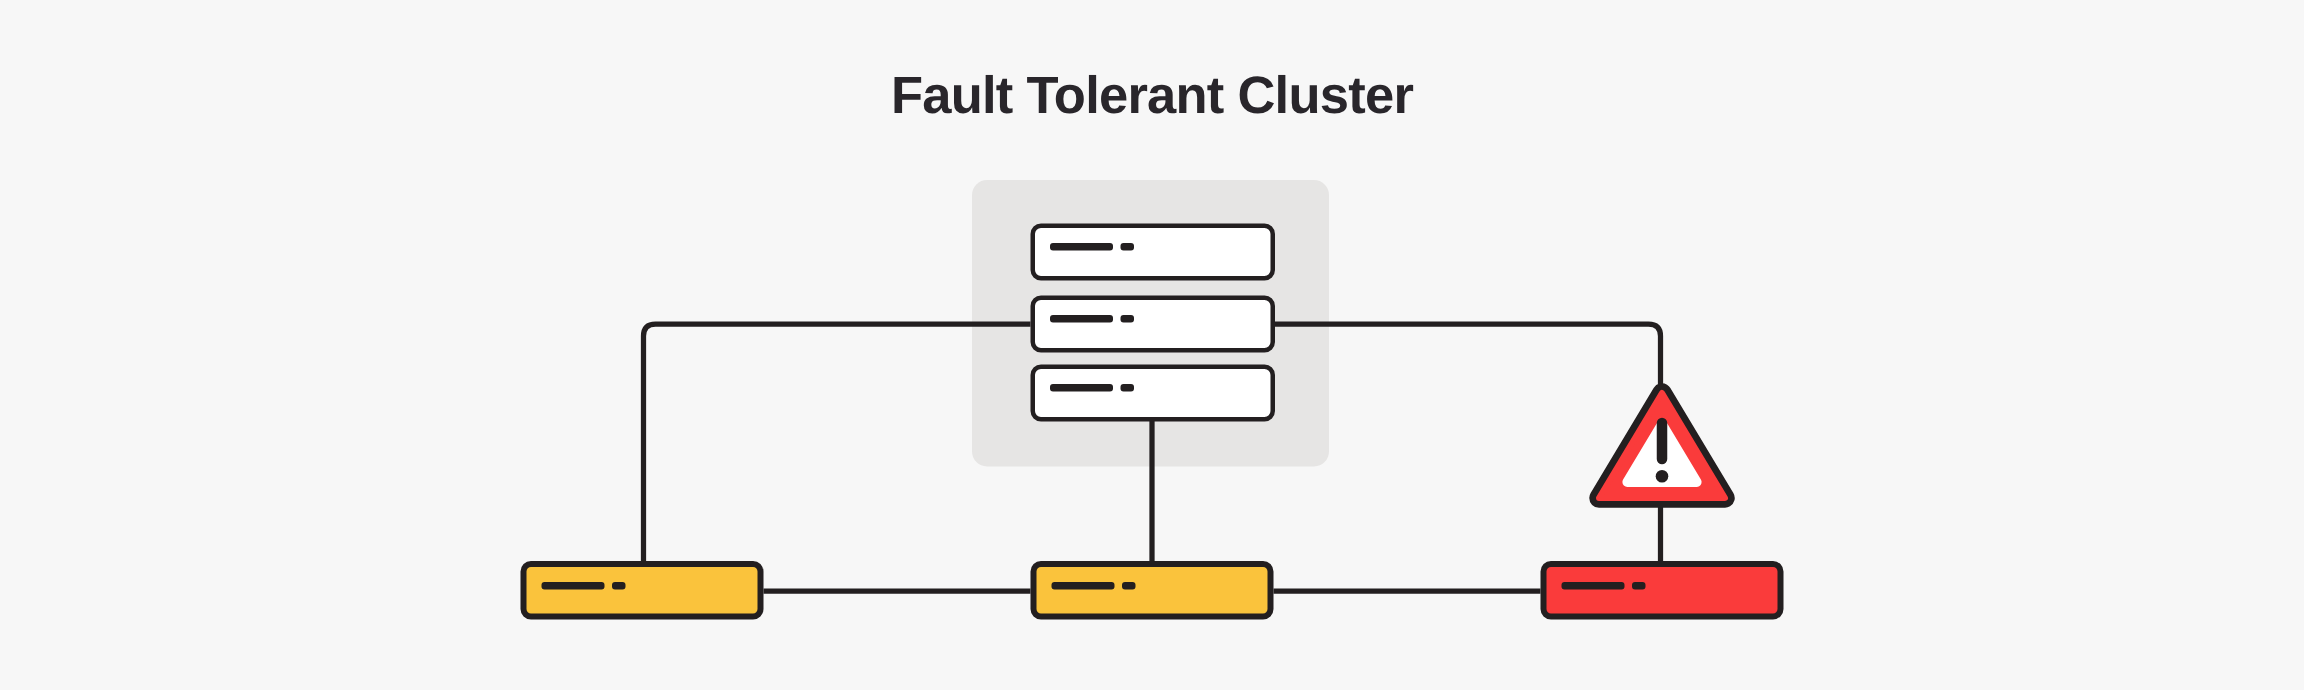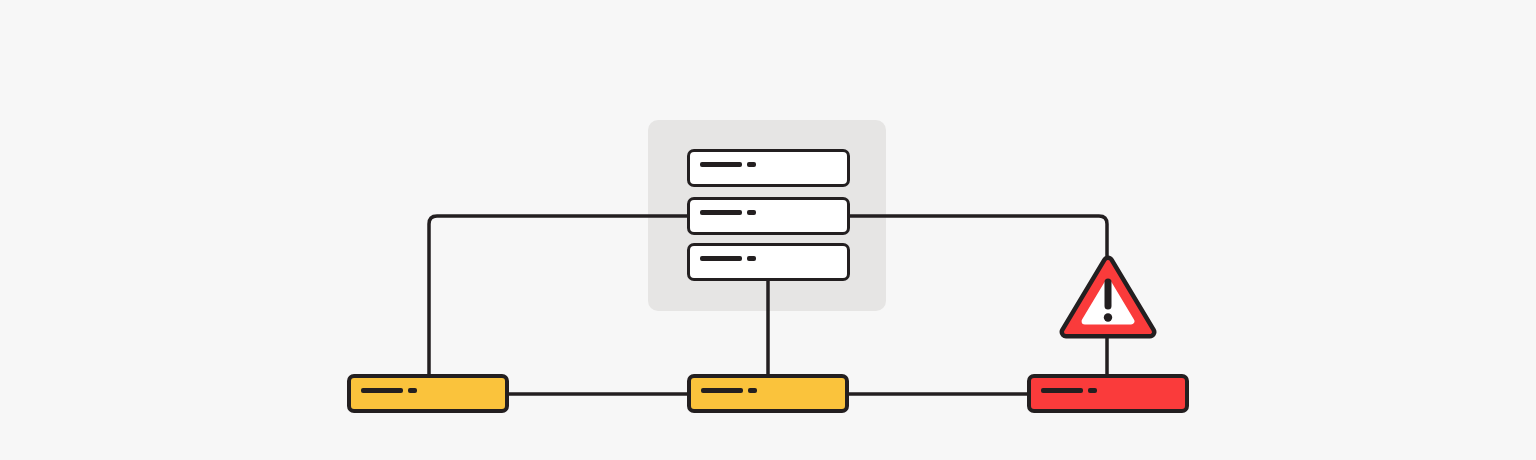--- a/index.html
+++ b/index.html
@@ -98,20 +98,21 @@
   .tri-red   { fill: var(--warning-red, #fa3b3b); stroke: var(--warning-red, #fa3b3b); stroke-width: 4; stroke-linejoin: round; }
   .tri-white { fill: #ffffff; stroke: #ffffff; stroke-width: 12; stroke-linejoin: round; }
   .excl-bar  { stroke: var(--line, #231f20); stroke-width: 7; stroke-linecap: round; }
   .excl-dot  { fill: var(--line, #231f20); }
 </style>
 </head>
 <body>
 
 <div class="canvas">
 
+  <div class="title">Fault Tolerant Cluster</div>
 
   <div class="cluster-panel"></div>
 
   <svg class="connectors" viewBox="0 0 1536 460" xmlns="http://www.w3.org/2000/svg">
     <path d="M687,216 H437 Q429,216 429,224 V374"></path>
     <path d="M849,216 H1099 Q1107,216 1107,224 V374"></path>
     <path d="M768,280 V374"></path>
     <path d="M509,394 H687"></path>
     <path d="M849,394 H1027"></path>
   </svg>

